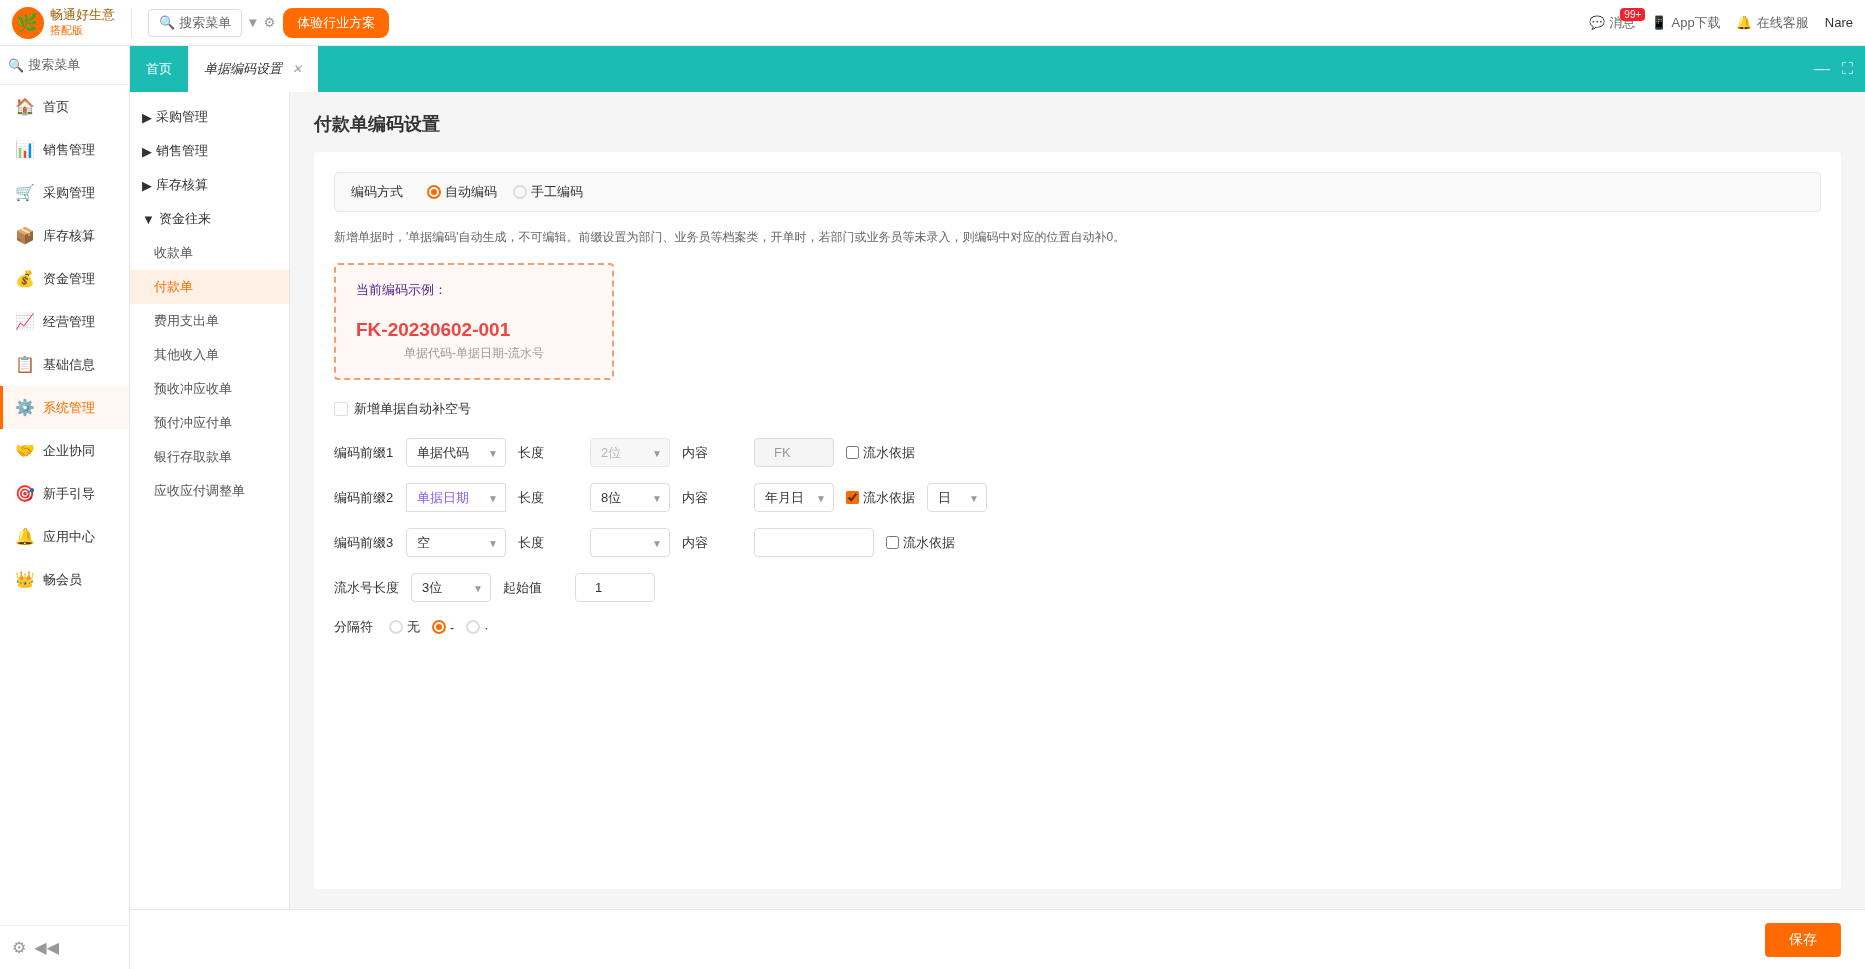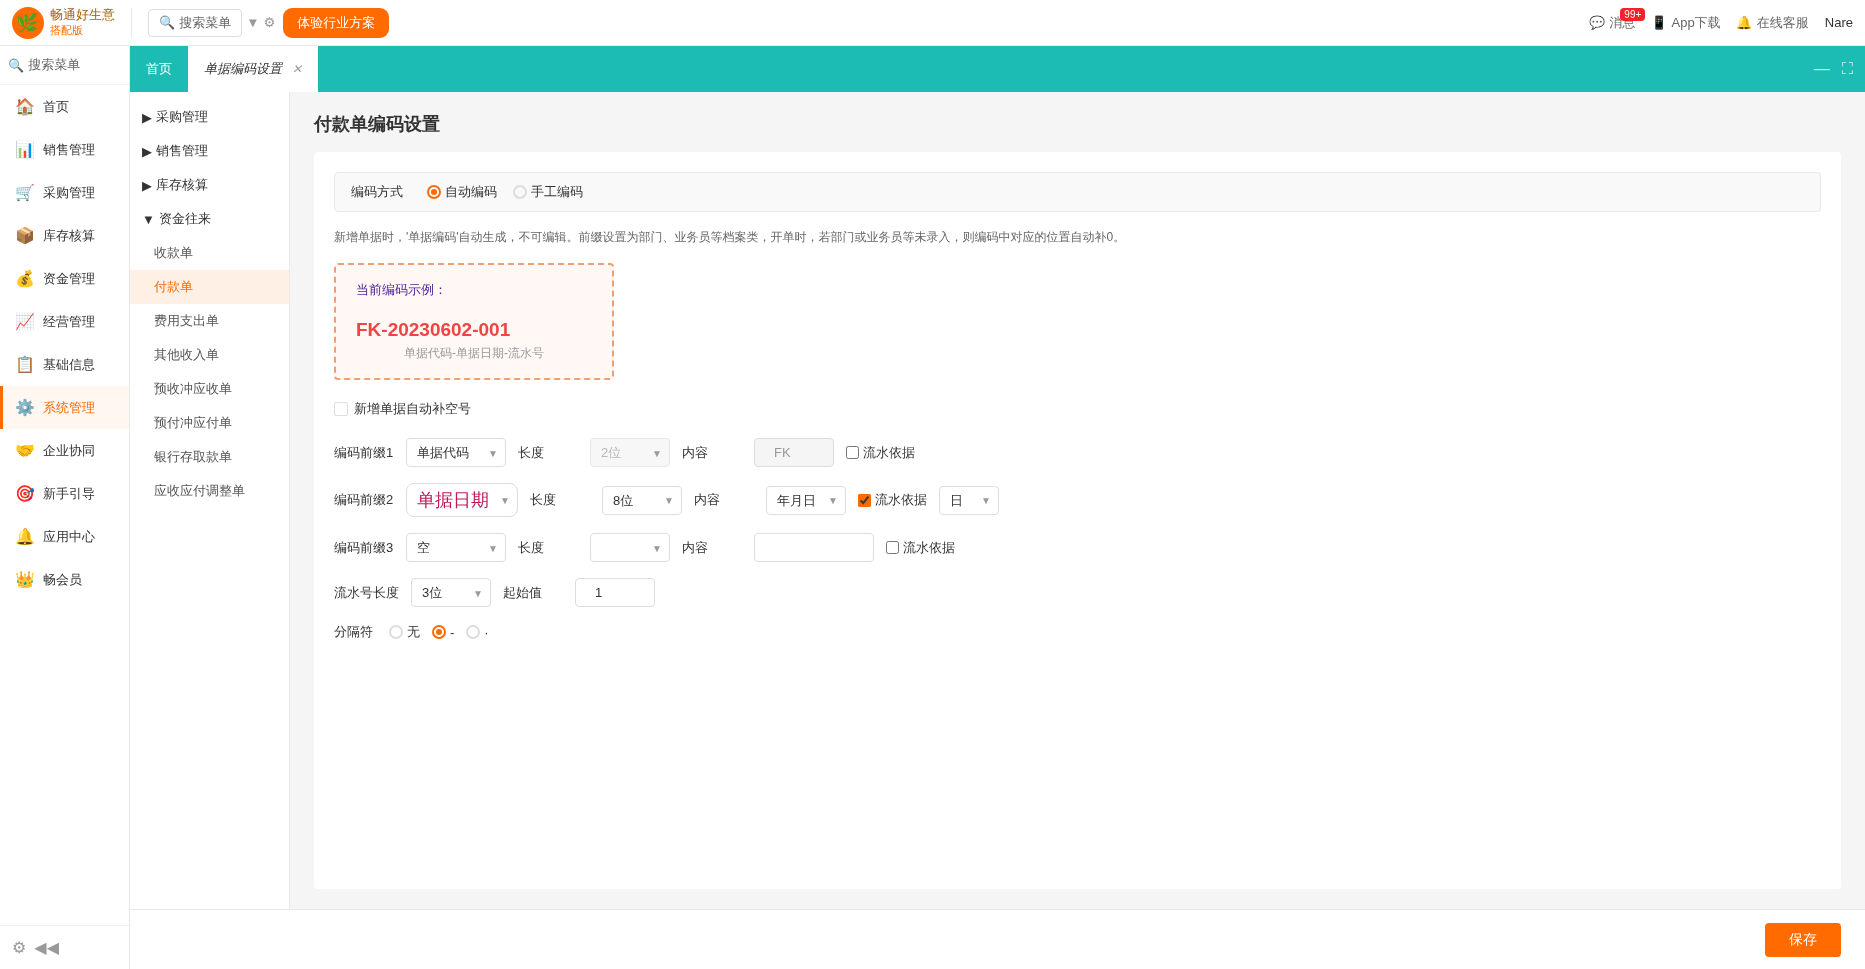--- a/index.html
+++ b/index.html
@@ -435,21 +435,21 @@
             <label class="checkbox-inline">
               <input type="checkbox" style="">
               <span>流水依据</span>
             </label>
           </div>
 
           
           <div class="form-row">
             <span class="form-label">编码前缀2</span>
             <div class="select-wrapper">
-              <select style="min-width:100px;border:1px solid #ddd;border-radius:8px;padding:6px 28px 6px 10px;font-size:18px;background:#fff;appearance:none;outline:none;color:#be185d;">
+              <select style="min-width:100px;border:1px solid #ddd;border-radius:0;padding:6px 28px 6px 10px;font-size:13px;background:#fff;appearance:none;outline:none;color:#8b5cf6;">
                 <option>单据日期</option>
               </select>
               <span class="select-arrow">▼</span>
             </div>
             <span class="form-label">长度</span>
             <div class="select-wrapper">
               <select style="min-width:80px;border:1px solid #ddd;border-radius:4px;padding:6px 28px 6px 10px;font-size:13px;background:#fff;appearance:none;outline:none;color:#333;">
                 <option>8位</option>
               </select>
               <span class="select-arrow">▼</span>

